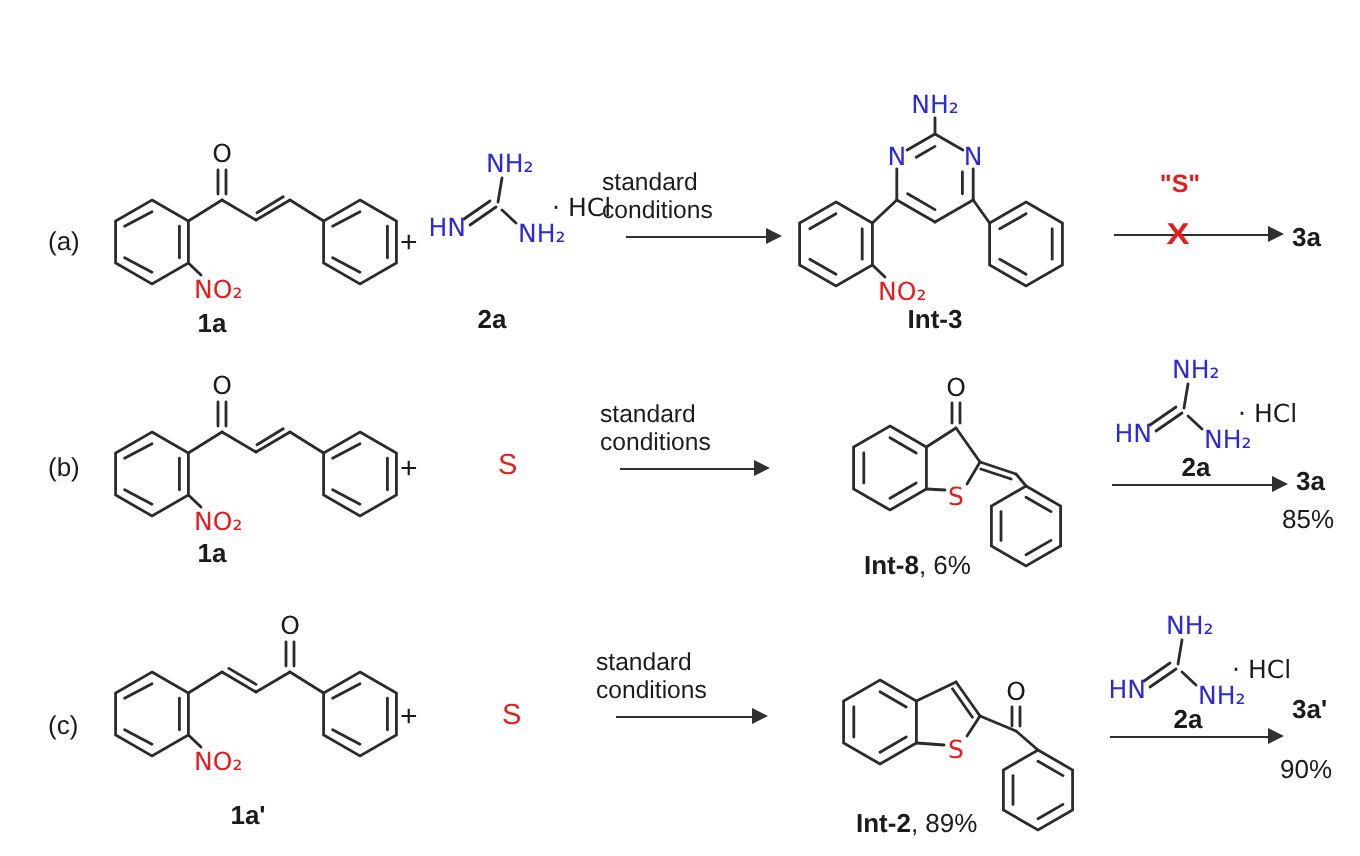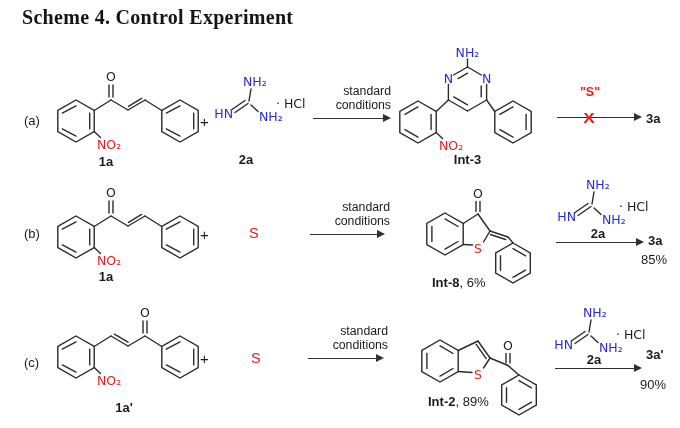--- a/index.html
+++ b/index.html
@@ -5,21 +5,21 @@
   html,body{margin:0;padding:0;background:#ffffff;}
   #scheme{position:relative;width:680px;height:428px;background:#fff;overflow:hidden;
           font-family:"Liberation Sans",sans-serif;}
   .abs{position:absolute;}
   .title{font-family:"Liberation Serif",serif;font-weight:bold;font-size:20px;
          color:#14141a;letter-spacing:.3px;white-space:nowrap;}
   .lbl{font-size:13px;color:#1b1b1b;white-space:nowrap;}
   .b{font-weight:bold;}
   .ctr{text-align:center;}
   .red{color:#e81c1c;}
-  .arrow-text{font-size:12.3px;color:#1b1b1b;line-height:14px;text-align:right;white-space:nowrap;}
+  .arrow-text{font-size:12.3px;color:#1b1b1b;line-height:14px;text-align:left;white-space:nowrap;}
   .rxn-arrow{height:9px;}
   .rxn-arrow .shaft{position:absolute;left:0;right:3px;top:3.6px;height:1.5px;background:#303030;}
   .rxn-arrow .head{position:absolute;right:-1px;top:-0.5px;width:0;height:0;
         border-left:8px solid #303030;border-top:4.5px solid transparent;border-bottom:4.5px solid transparent;}
   .cross{font-size:15px;font-weight:bold;color:#e81c1c;transform:scaleX(1.15);}
   .mol{position:absolute;overflow:visible;}
   svg text{font-family:"DejaVu Sans",sans-serif;font-size:12.5px;fill:#1b1b1b;stroke:none;}
   svg text.blue{fill:#2a2ad8;}
   svg text.redt{fill:#e81c1c;}
 </style>
@@ -187,21 +187,20 @@
         <g>
           <polygon points="103,67 120.3,77 120.3,97 103,107 85.7,97 85.7,77"></polygon>
           <line x1="103" y1="72.6" x2="115.5" y2="79.8"></line>
           <line x1="115.5" y1="94.2" x2="103" y2="101.4"></line>
           <line x1="90.5" y1="94.2" x2="90.5" y2="79.8"></line>
         </g>
       </g>
     </defs>
   </svg>
 
-  <div class="abs title" style="left:22px;top:6px">Scheme 4. Control Experiment</div>
 
   <div class="abs lbl" style="left:24px;top:113px">(a)</div>
   <svg class="mol" style="left:48px;top:66px" width="158" height="98" viewBox="0 0 158 98">
       <use href="#g-1a"></use>
     </svg>
   <div class="abs lbl b ctr" style="left:88px;top:154px;width:36px">1a</div>
   <div class="abs lbl" style="left:200px;top:113px;font-size:15px">+</div>
   <svg class="mol" style="left:215px;top:72px" width="100" height="55" viewBox="0 0 100 55">
       <use href="#g-guan"></use>
     </svg>
@@ -267,21 +266,21 @@
     <div>standard</div>
     <div>conditions</div>
   </div>
   <div class="abs rxn-arrow" style="left:308px;top:354px;width:75px">
     <div class="shaft"></div>
     <div class="head"></div>
   </div>
   <svg class="mol" style="left:416px;top:308px" width="140" height="112" viewBox="0 0 140 112">
       <use href="#g-int2"></use>
     </svg>
-  <div class="abs lbl" style="left:428px;top:394px"><span class="b">Int-2</span><span>, 89%</span></div>
+  <div class="abs lbl" style="left:428px;top:404px"><span class="b">Int-2</span><span>, 89%</span></div>
   <svg class="mol" style="left:555px;top:303px" width="100" height="55" viewBox="0 0 100 55">
       <use href="#g-guan"></use>
     </svg>
   <div class="abs lbl b ctr" style="left:576px;top:352px;width:36px">2a</div>
   <div class="abs rxn-arrow" style="left:555px;top:364px;width:86px">
     <div class="shaft"></div>
     <div class="head"></div>
   </div>
   <div class="abs lbl b" style="left:646px;top:347px">3a'</div>
   <div class="abs lbl" style="left:640px;top:377px">90%</div>

